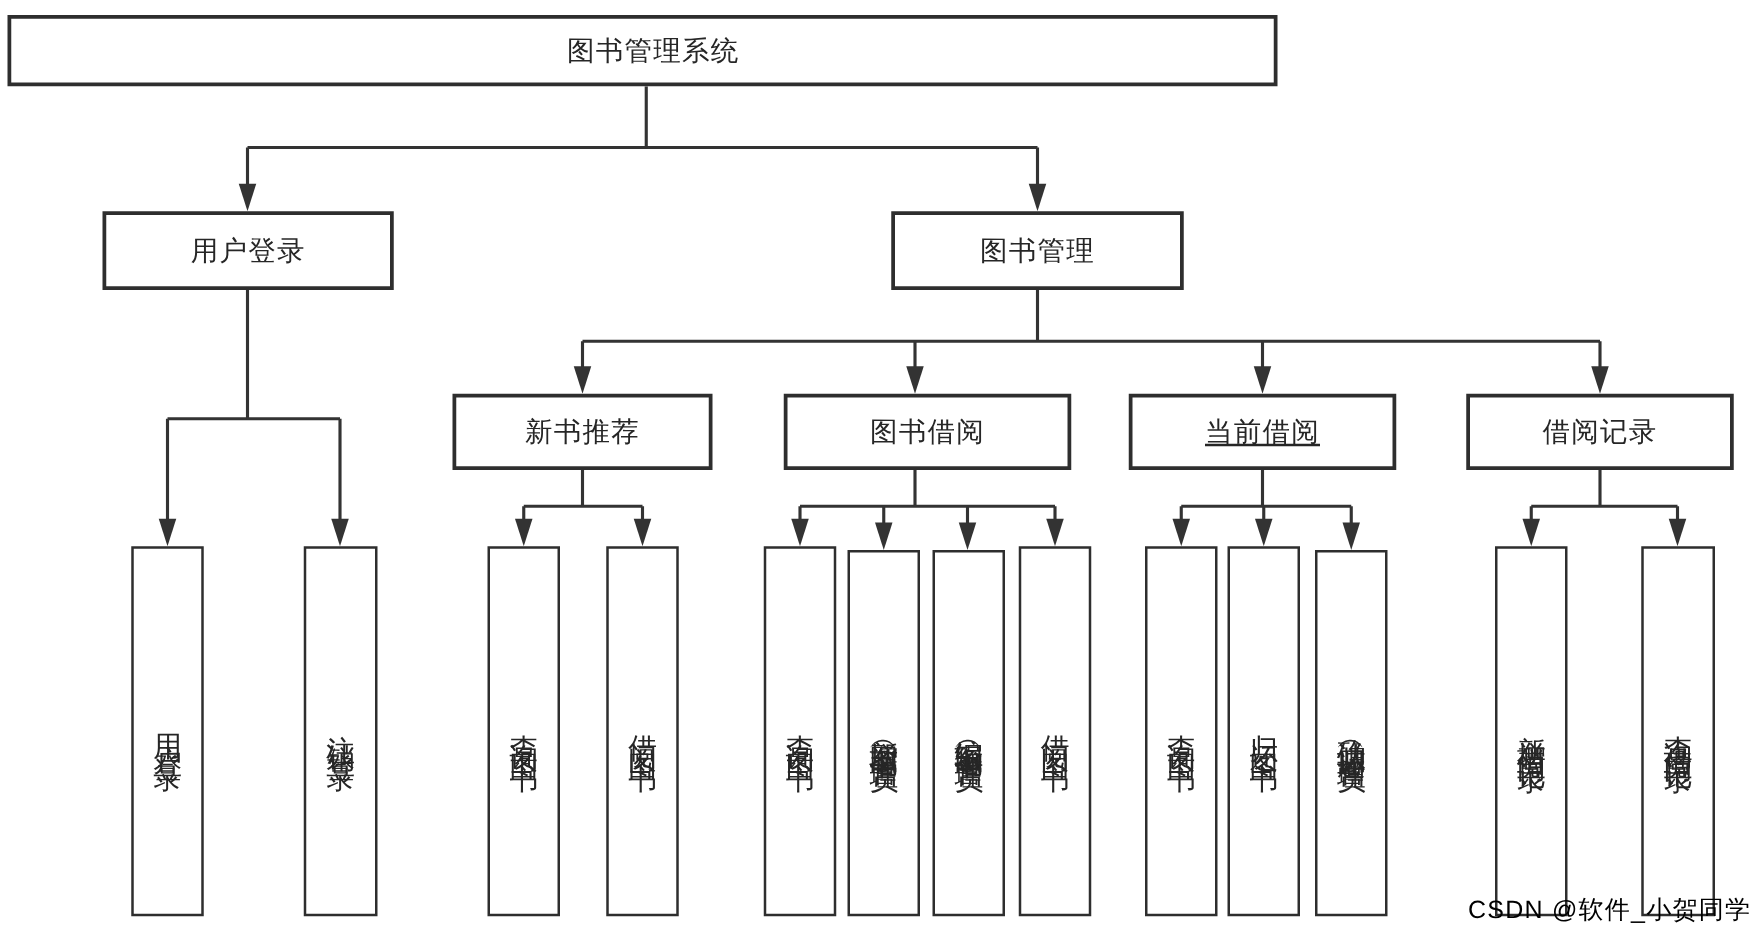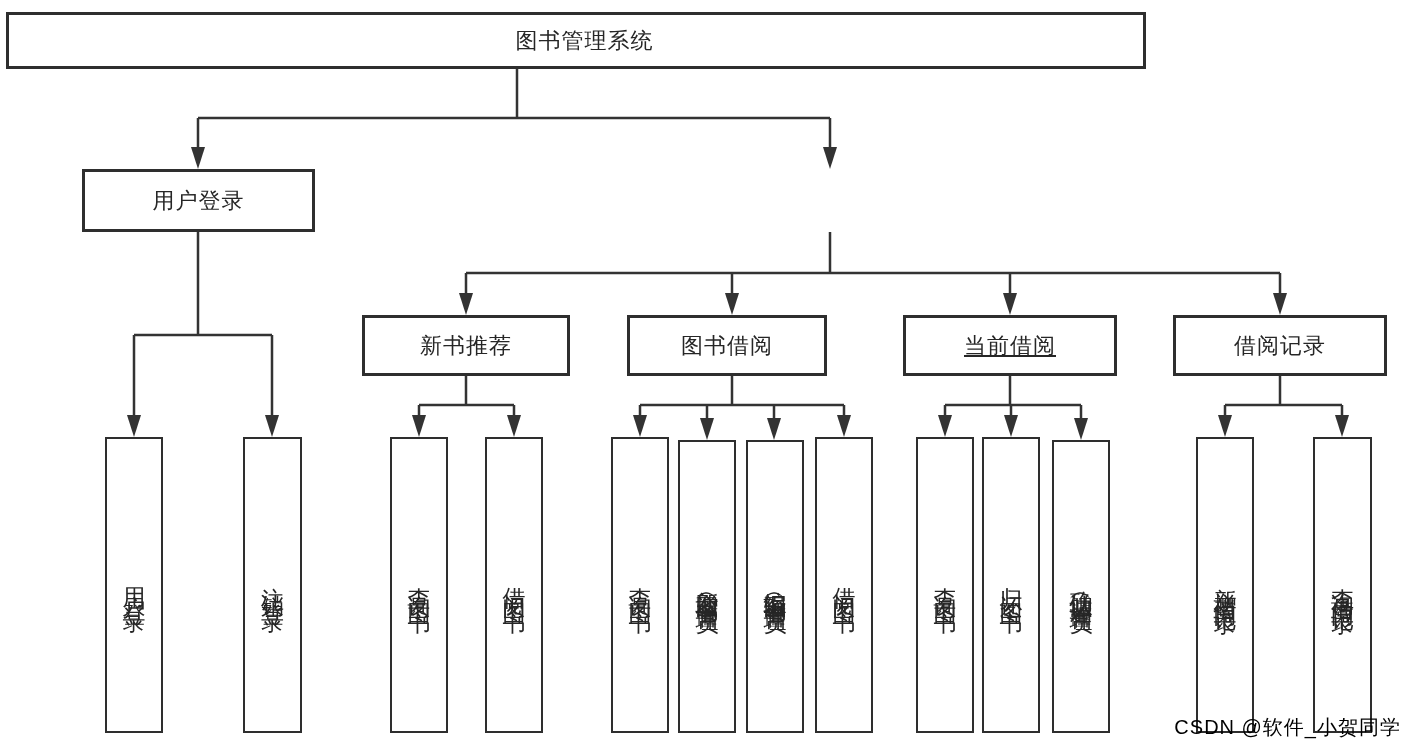--- a/index.html
+++ b/index.html
@@ -89,26 +89,27 @@
     <path d="M1010,376 V405 M945,405 H1081 M945,405 V420 M1011,405 V420 M1081,405 V422"></path>
     <polygon fill="#333333" stroke="none" points="938,415 952,415 945,437"></polygon>
     <polygon fill="#333333" stroke="none" points="1004,415 1018,415 1011,437"></polygon>
     <polygon fill="#333333" stroke="none" points="1074,418 1088,418 1081,440"></polygon>
 
     <path d="M1280,376 V405 M1225,405 H1342 M1225,405 V420 M1342,405 V420"></path>
     <polygon fill="#333333" stroke="none" points="1218,415 1232,415 1225,437"></polygon>
     <polygon fill="#333333" stroke="none" points="1335,415 1349,415 1342,437"></polygon>
   </svg>
 
-  <div class="box hbox" style="left:6px; top:12px; width:1140px; height:57px;padding-left:17px;">图书管理系统</div>
+  <div class="box hbox" style="left:6px; top:12px; width:1016px; height:57px;padding-left:17px;">图书管理系统</div>
 
   <div class="box hbox" style="left:82px; top:169px; width:233px; height:63px;">用户登录</div>
+  <div class="box hbox" style="left:713px; top:169px; width:234px; height:63px;">图书管理</div>
 
   <div class="box hbox" style="left:362px; top:315px; width:208px; height:61px;text-align:right;">新书推荐</div>
-  <div class="box hbox" style="left:627px; top:315px; width:200px; height:61px;">图书借阅</div>
+  <div class="box hbox" style="left:627px; top:315px; width:230px; height:61px;">图书借阅</div>
   <div class="box hbox" style="left:903px; top:315px; width:214px; height:61px;text-decoration:underline;">当前借阅</div>
   <div class="box hbox" style="left:1173px; top:315px; width:214px; height:61px;">借阅记录</div>
 
   <div class="box leaf" style="left:105px; top:437px; width:58px; height:296px;">用户登录</div>
   <div class="box leaf" style="left:243px; top:437px; width:59px; height:296px;">注销登录</div>
 
   <div class="box leaf" style="left:390px; top:437px; width:58px; height:296px;">查询图书</div>
   <div class="box leaf" style="left:485px; top:437px; width:58px; height:296px;">借阅图书</div>
 
   <div class="box leaf" style="left:611px; top:437px; width:58px; height:296px;">查询图书</div>

